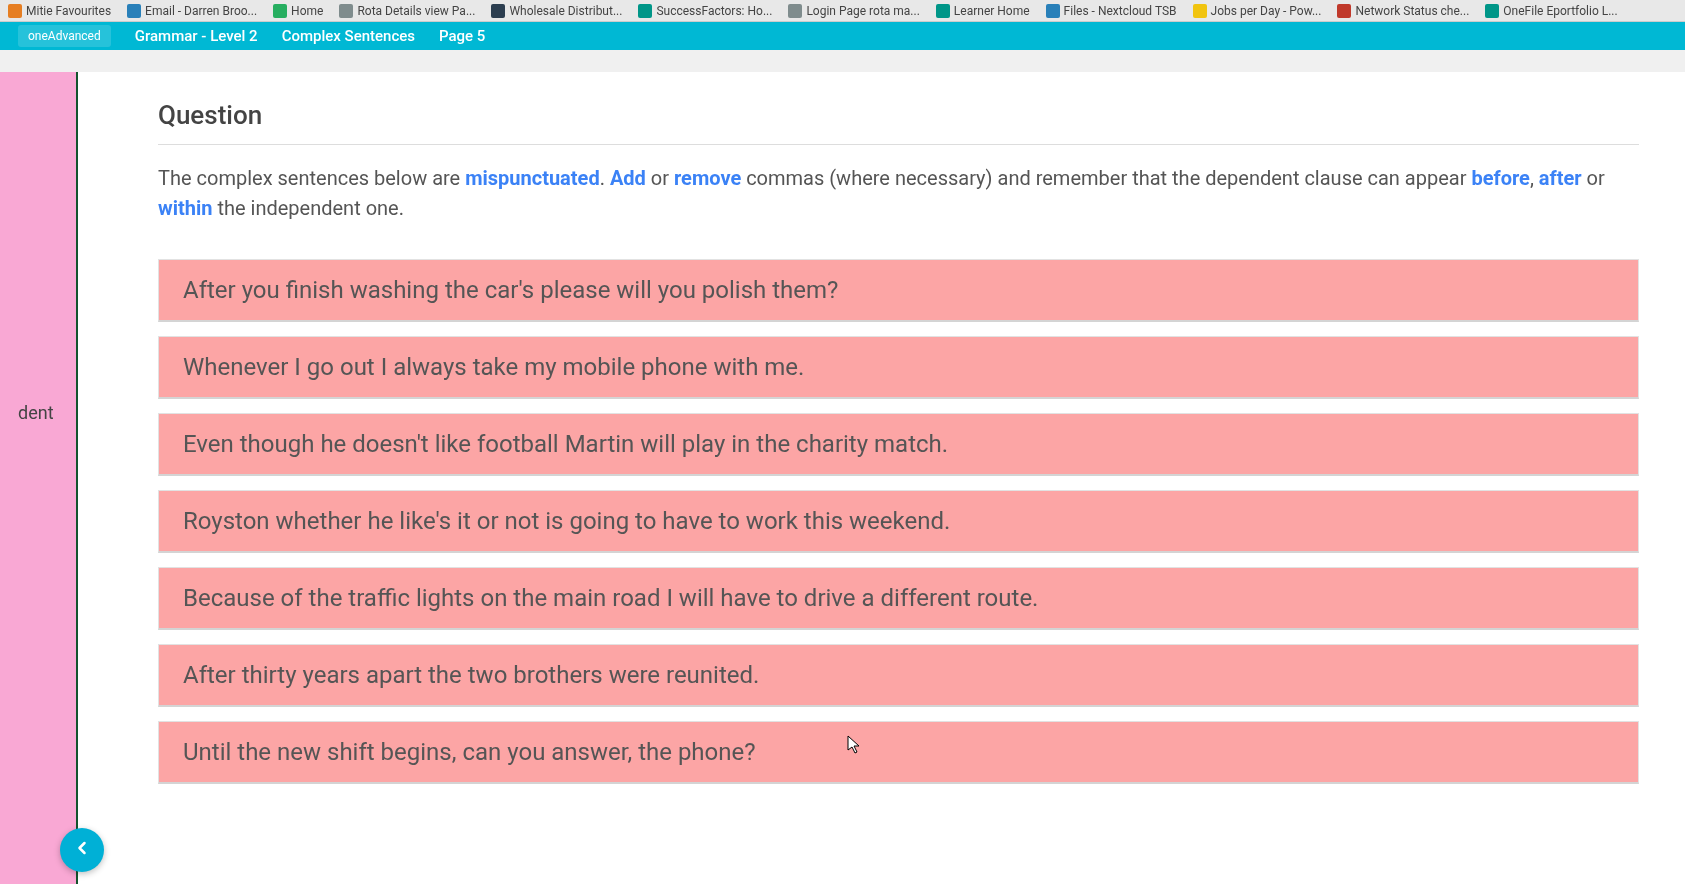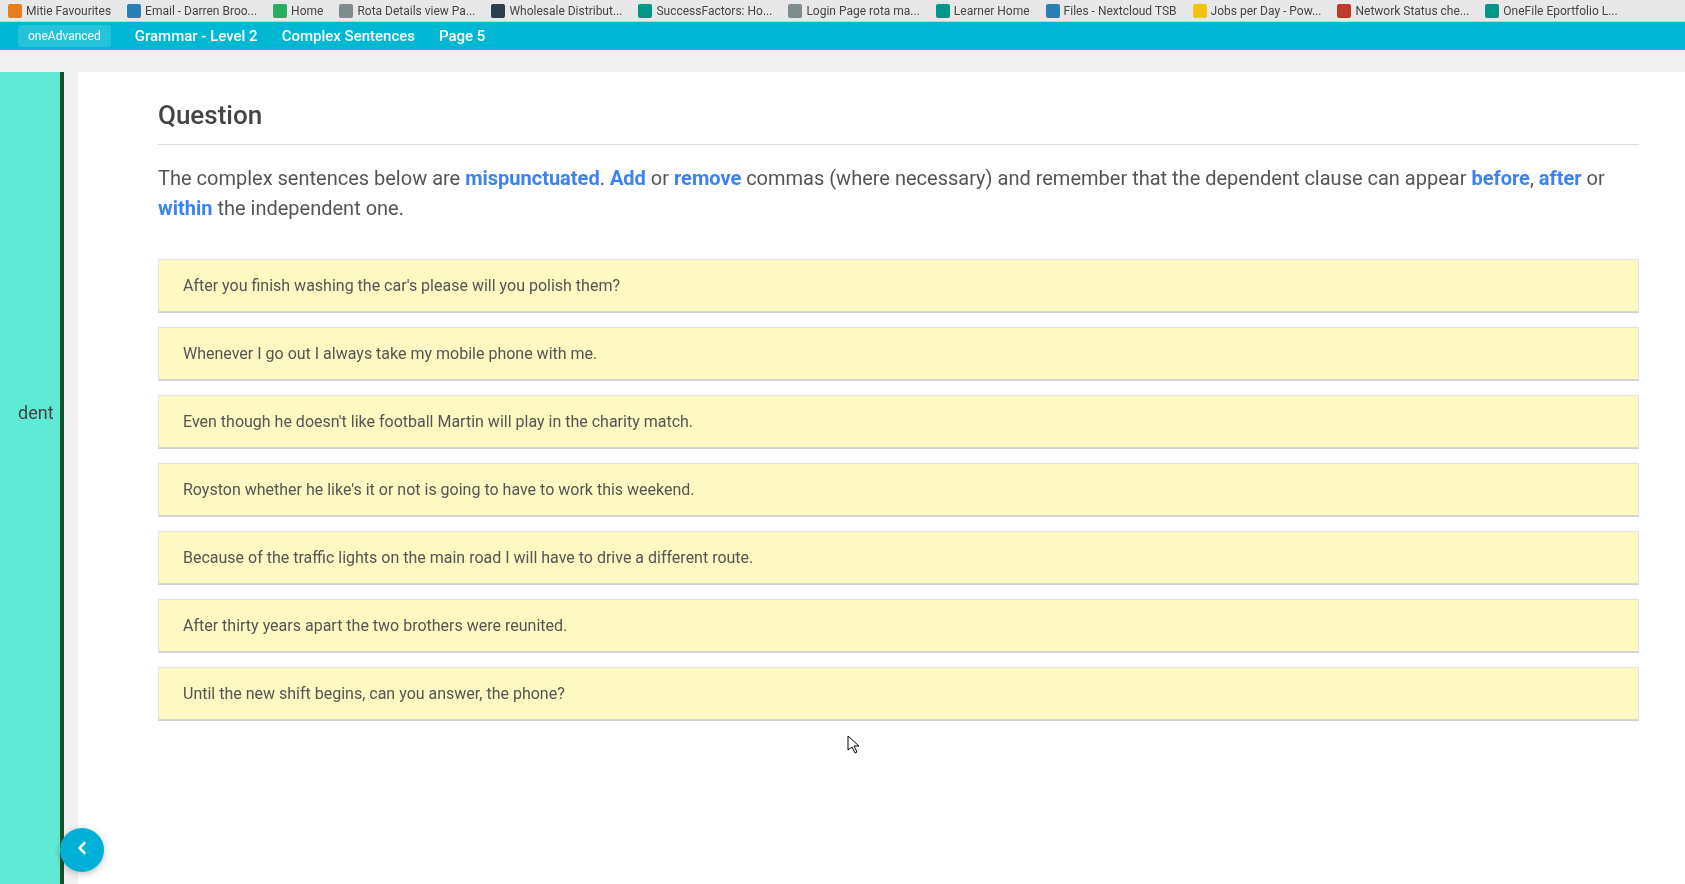--- a/index.html
+++ b/index.html
@@ -70,23 +70,23 @@
     border-radius: 3px;
     font-size: 12px;
   }
   .crumb { font-weight: 500; }
 
   .left-rail {
     position: absolute;
     left: 0;
     top: 72px;
     bottom: 0;
-    width: 64px;
-    background: #5eead4;
-    border-right: 4px solid #14532d;
+    width: 78px;
+    background: #f9a8d4;
+    border-right: 2px solid #14532d;
   }
   .side-label {
     position: absolute;
     top: 330px;
     left: 18px;
     color: #444;
     font-size: 18px;
   }
 
   .content {
@@ -109,25 +109,25 @@
   .q-instr {
     font-size: 20px;
     color: #555;
     line-height: 1.5;
     margin-bottom: 36px;
   }
   .q-instr b { color:#3b82f6; font-weight:700; }
 
   .sentence-list { display:flex; flex-direction:column; gap:14px; }
   .sentence {
-    background: #fef9c3;
+    background: #fca5a5;
     border: 1px solid #e2e2e2;
     border-bottom: 2px solid #d4d4d4;
     padding: 16px 24px;
-    font-size: 16px;
+    font-size: 24px;
     color: #555;
     cursor: text;
   }
 
   .back-fab {
     position: absolute;
     left: 60px;
     bottom: 12px;
     width: 44px;
     height: 44px;

